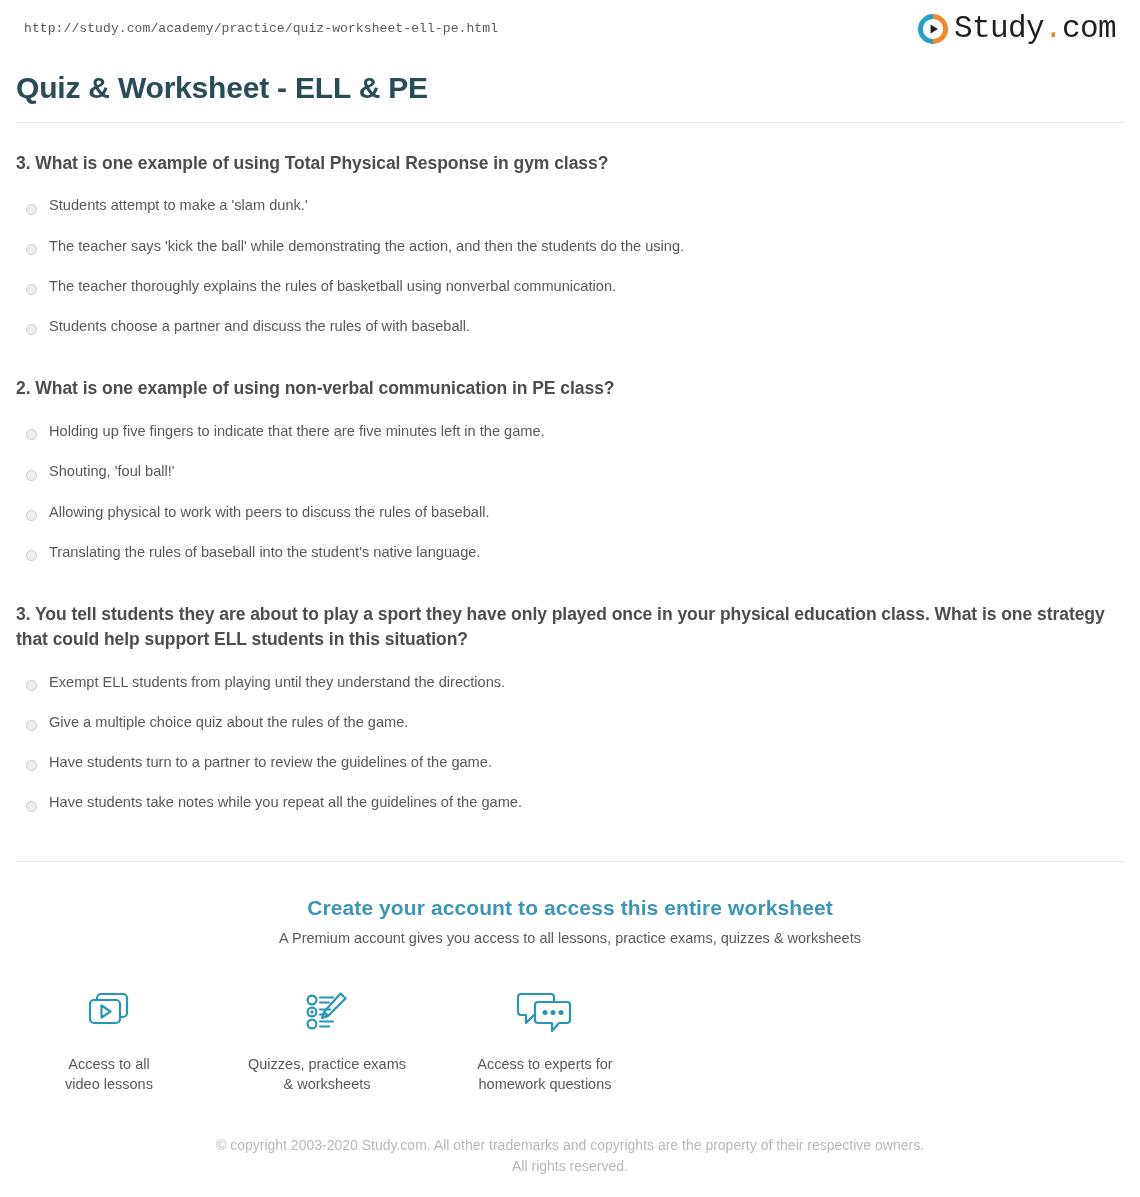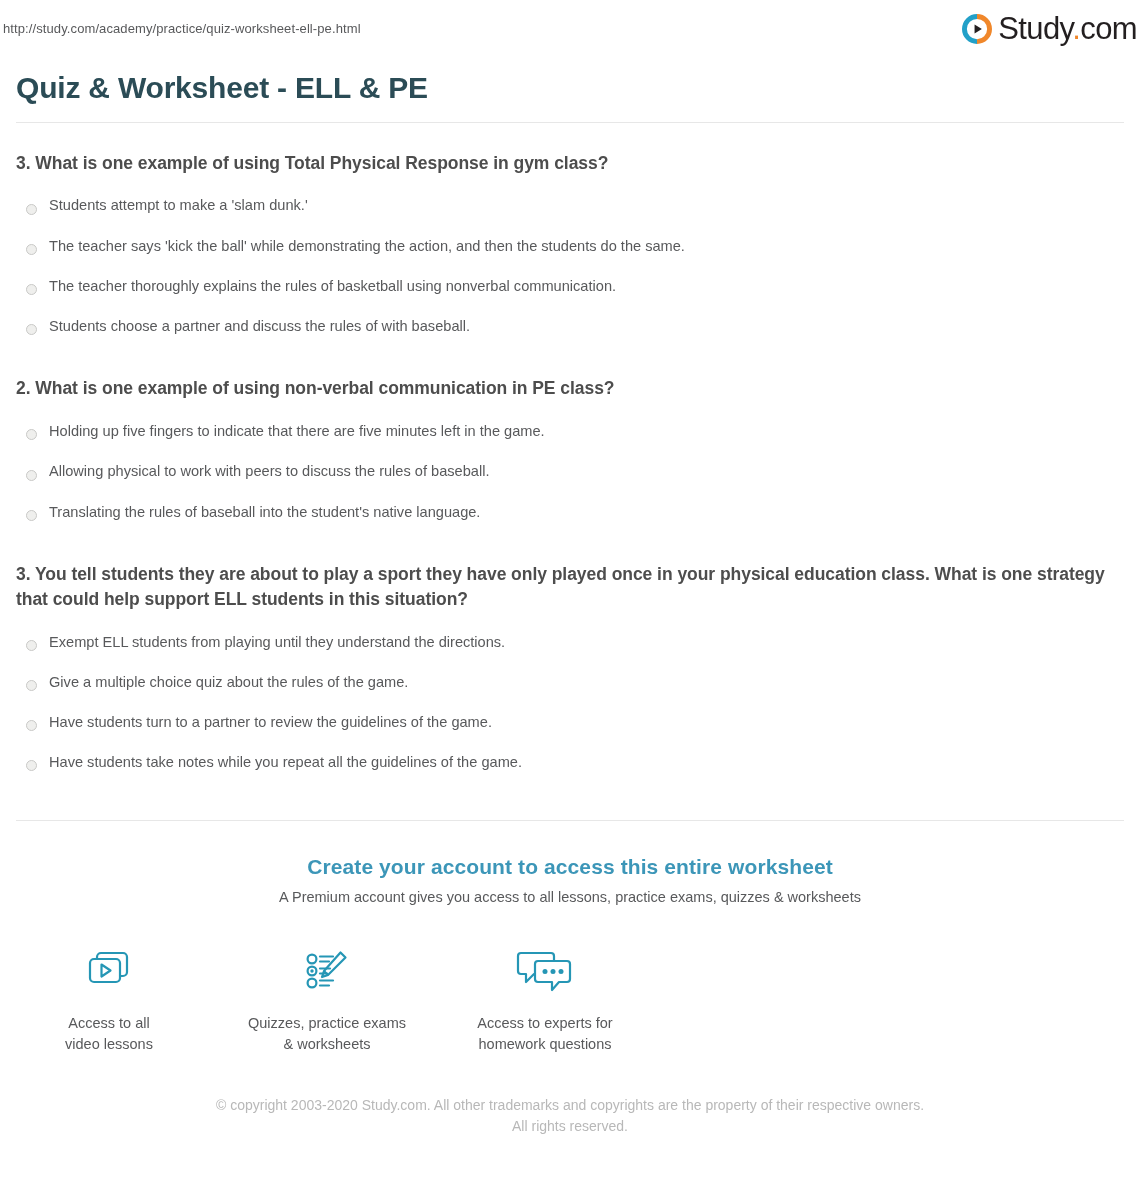--- a/index.html
+++ b/index.html
@@ -19,25 +19,26 @@
   .page {
     width: 1140px;
     height: 1197px;
     position: relative;
     box-sizing: border-box;
   }
 
   
   .header {
     height: 57px;
-    padding: 0 3px;
+    padding: 0 24px;
     display: flex;
     align-items: center;
     justify-content: space-between;
     box-sizing: border-box;
+    font-family: Liberation Mono, monospace;
   }
   .url-text {
     font-size: 13px;
     color: #58595b;
     letter-spacing: 0.1px;
     white-space: nowrap;
   }
   .logo {
     display: flex;
     align-items: flex-end;
@@ -193,39 +194,43 @@
 
     <div class="question-block">
       <p class="question-text">3. What is one example of using Total Physical Response in gym class?</p>
       <ul class="answers">
         <li class="answer">
           <span class="radio"></span>
           <span class="answer-label">Students attempt to make a 'slam dunk.'</span>
         </li>
         <li class="answer">
           <span class="radio"></span>
-          <span class="answer-label">The teacher says 'kick the ball' while demonstrating the action, and then the students do the same.</span>
+          <span class="answer-label">The teacher says 'kick the ball' while demonstrating the action, and then the students do the using.</span>
         </li>
         <li class="answer">
           <span class="radio"></span>
           <span class="answer-label">The teacher thoroughly explains the rules of basketball using nonverbal communication.</span>
         </li>
         <li class="answer">
           <span class="radio"></span>
           <span class="answer-label">Students choose a partner and discuss the rules of with baseball.</span>
         </li>
       </ul>
     </div>
 
     <div class="question-block">
       <p class="question-text">2. What is one example of using non-verbal communication in PE class?</p>
       <ul class="answers">
         <li class="answer">
           <span class="radio"></span>
           <span class="answer-label">Holding up five fingers to indicate that there are five minutes left in the game.</span>
+        </li>
+        <li class="answer">
+          <span class="radio"></span>
+          <span class="answer-label">Shouting, 'foul ball!'</span>
         </li>
         <li class="answer">
           <span class="radio"></span>
           <span class="answer-label">Allowing physical to work with peers to discuss the rules of baseball.</span>
         </li>
         <li class="answer">
           <span class="radio"></span>
           <span class="answer-label">Translating the rules of baseball into the student's native language.</span>
         </li>
       </ul>

